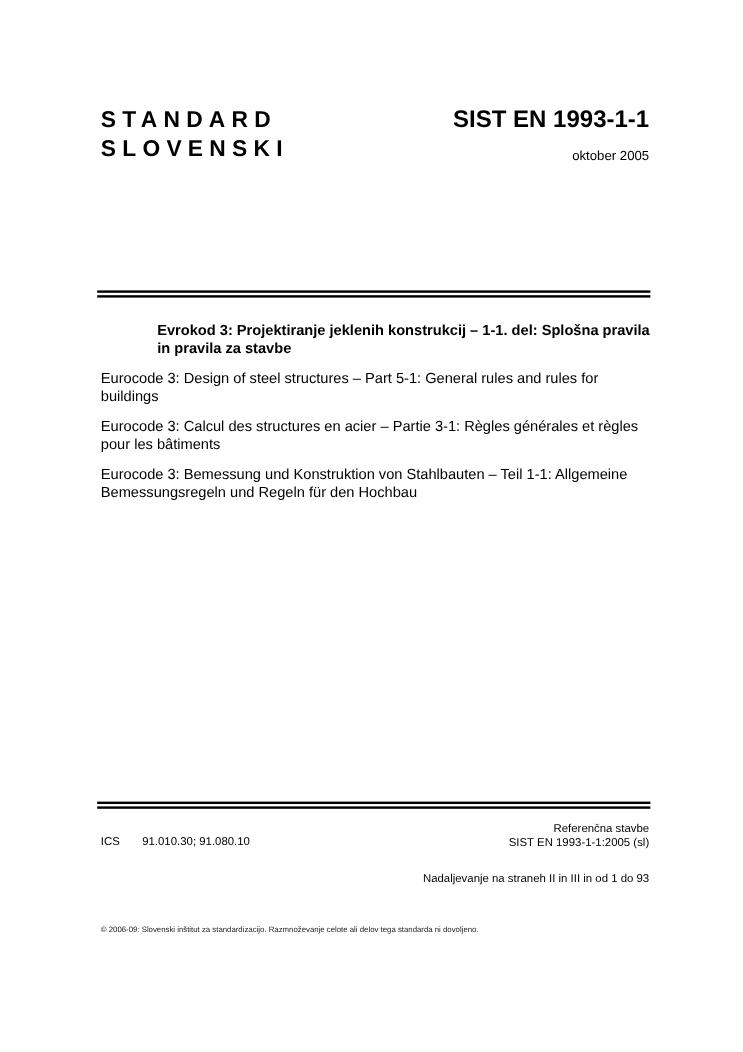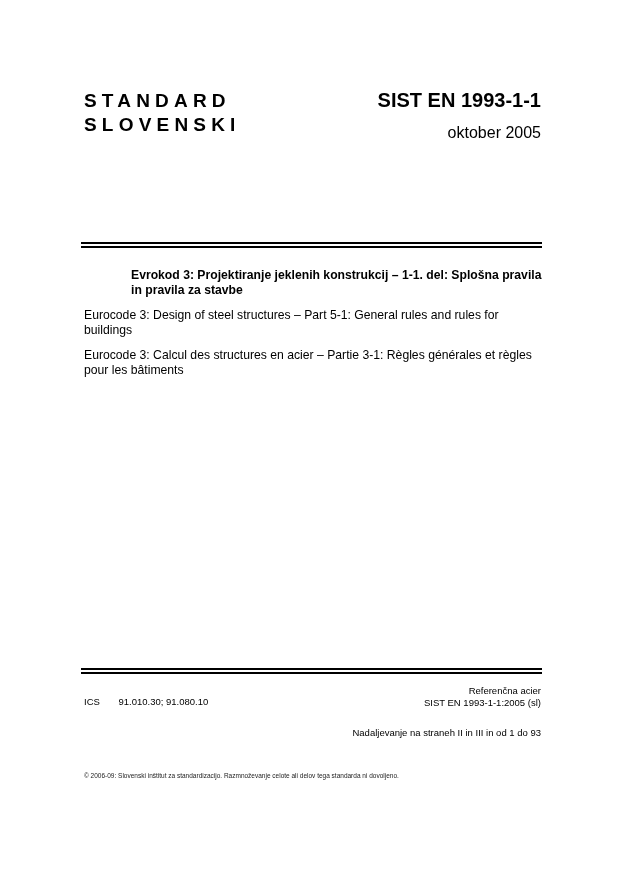--- a/index.html
+++ b/index.html
@@ -8,21 +8,21 @@
       font-family: "Liberation Sans", sans-serif; color: #000;
     }
     .abs { position: absolute; }
     .brand {
       left: 84px; top: 89px; font-weight: bold; font-size: 19px;
       letter-spacing: 5.2px; line-height: 24px;
     }
     .code {
       right: 78px; top: 88px; font-weight: bold; font-size: 20px; line-height: 24px; margin-left: 24px;
     }
-    .date { right: 78px; top: 124px; font-size: 16px; padding-left: 27px; }
+    .date { right: 78px; top: 124px; font-size: 11px; padding-left: 27px; }
     .rule {
       left: 81px; width: 461px; height: 2px; background: #000;
     }
     .titles { left: 84px; width: 460px; top: 268px; font-size: 12.2px; line-height: 15px; }
     .titles p { margin: 0 0 10px 0; }
     .titles p.sl { font-weight: bold; margin-left: 47px; }
     .ics { left: 84px; top: 696px; font-size: 9.5px; }
     .ics span.lbl { margin-right: 16px; }
     .ref { right: 78px; top: 685px; font-size: 9.5px; text-align: right; line-height: 12px; }
     .cont { right: 78px; top: 727px; font-size: 9.5px; }
@@ -38,30 +38,31 @@
 <div class="abs code">SIST EN 1993-1-1</div>
 <div class="abs date">oktober 2005</div>
 
 <div class="abs rule" style="top:242px;"></div>
 <div class="abs rule" style="top:246px;"></div>
 
 <div class="abs titles">
   <p class="sl">Evrokod 3: Projektiranje jeklenih konstrukcij – 1-1. del: Splošna pravila in pravila za stavbe</p>
   <p>Eurocode 3: Design of steel structures – Part 5-1: General rules and rules for buildings</p>
   <p>Eurocode 3: Calcul des structures en acier – Partie 3-1: Règles générales et règles pour les bâtiments</p>
+  <p>Eurocode 3: Bemessung und Konstruktion von Stahlbauten – Teil 1-1: Allgemeine Bemessungsregeln und Regeln für den Hochbau</p>
 </div>
 
 <div class="abs rule" style="top:668px;"></div>
 <div class="abs rule" style="top:672px;"></div>
 
 <div class="abs ics">
   <span class="lbl">ICS</span>
   <span>91.010.30; 91.080.10</span>
 </div>
 
 <div class="abs ref">
-  <div>Referenčna acier</div>
+  <div>Referenčna stavbe</div>
   <div>SIST EN 1993-1-1:2005 (sl)</div>
 </div>
 
 <div class="abs cont">Nadaljevanje na straneh II in III in od 1 do 93</div>
 
 <div class="abs copy">© 2006-09: Slovenski inštitut za standardizacijo. Razmnoževanje celote ali delov tega standarda ni dovoljeno.</div>
 
 </body></html>

